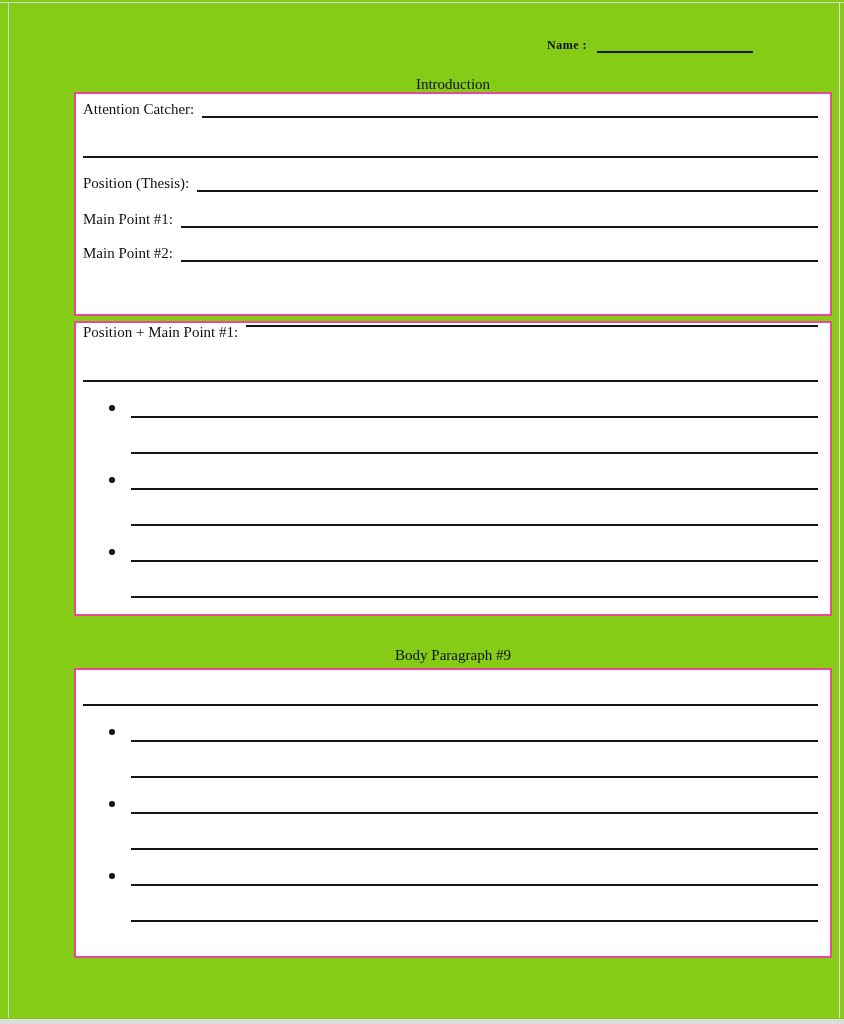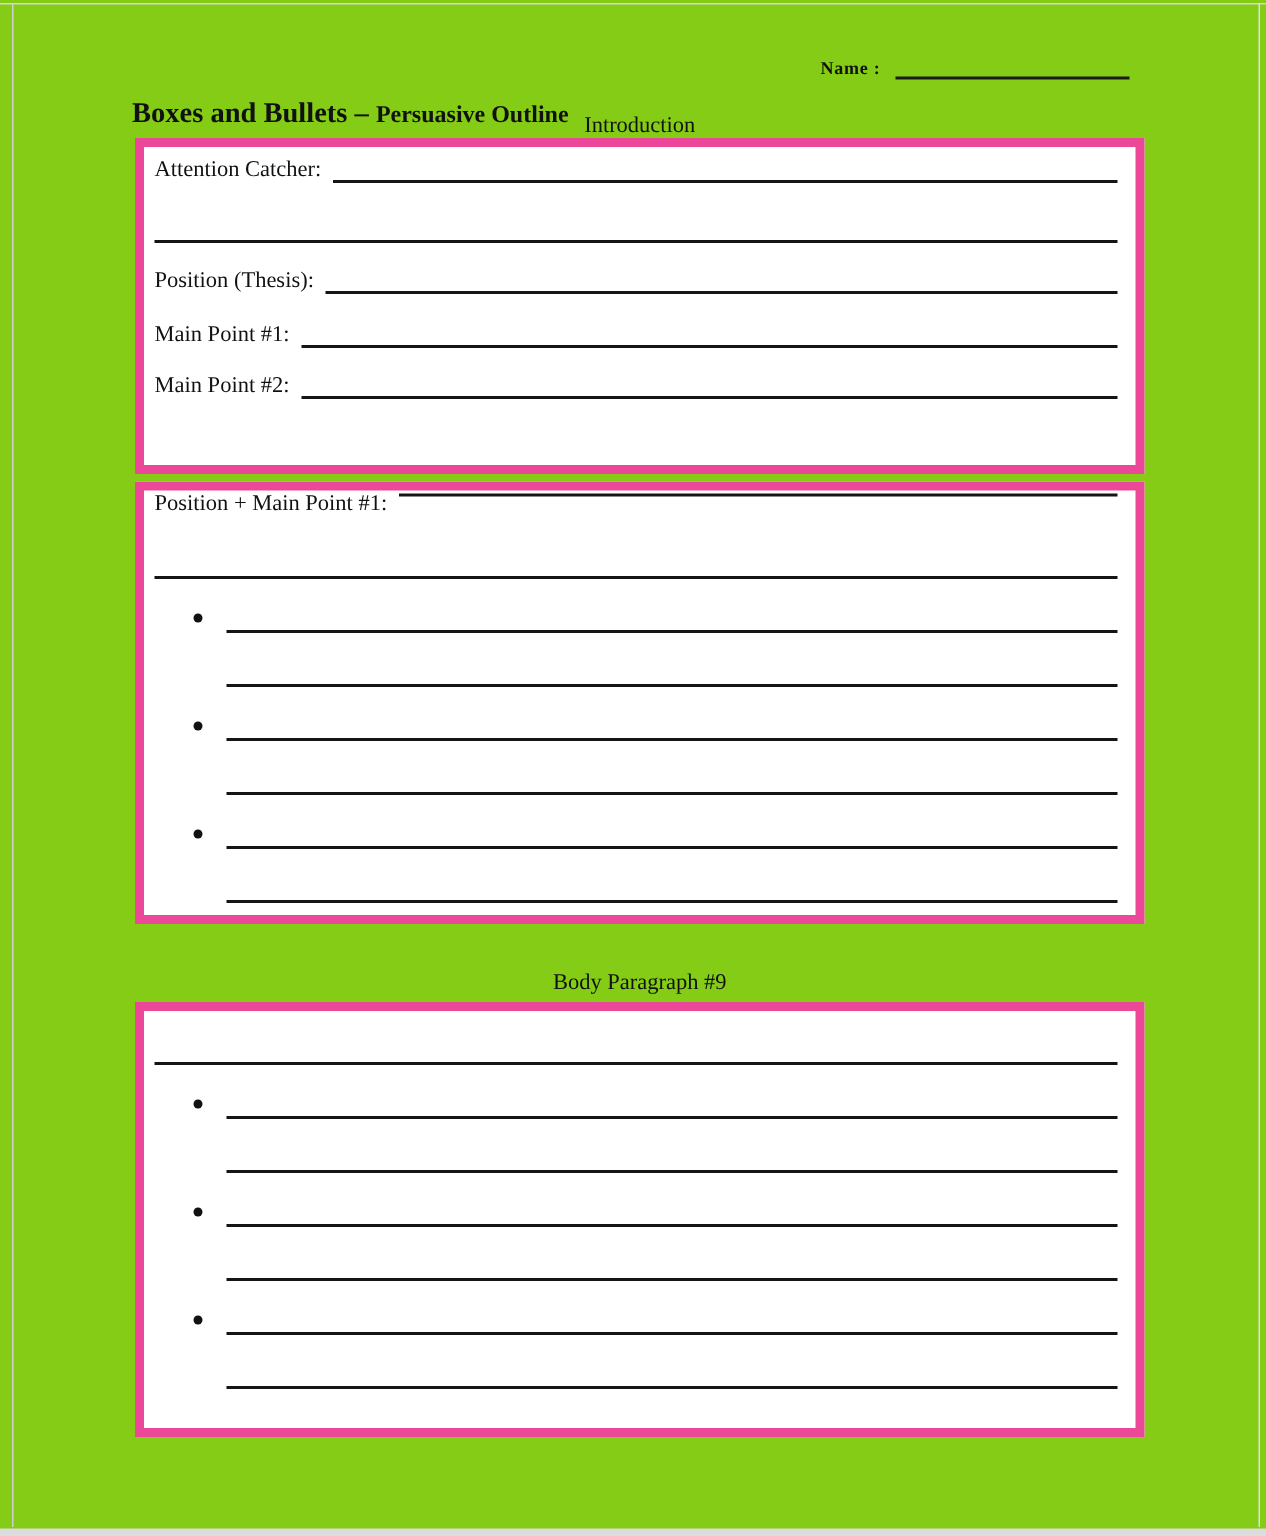--- a/index.html
+++ b/index.html
@@ -23,30 +23,30 @@
   .name-row { position: absolute; top: 38px; left: 547px; display: flex; align-items: flex-end; }
   .name-label { font-weight: bold; font-size: 12px; letter-spacing: 0.5px; }
   .name-line { display: inline-block; width: 156px; height: 15px; margin-left: 10px; border-bottom: 2px solid #1a1a1a; }
 
   
   .title { position: absolute; left: 88px; top: 52px; margin: 0; font-weight: bold; white-space: nowrap; }
   .title-main { font-size: 19px; }
   .title-sub  { font-size: 16px; }
 
   
-  .section { position: absolute; left: 90px; width: 673px; }
+  .section { position: absolute; left: 74px; width: 758px; }
   .sec-intro { top: 76px; }
   .sec-body1 { top: 321px; }
   .sec-body2 { top: 647px; }
   .section-header { text-align: center; font-size: 15px; line-height: 16px; height: 16px; }
   .sec-intro .section-header { margin-bottom: 0; }
   .sec-body1 .section-header { margin-bottom: 5px; }
   .sec-body2 .section-header { margin-bottom: 5px; }
 
-  .box { border: 6px solid #ec4899; background: #ffffff; padding: 0 12px 0 7px; }
+  .box { border: 2px solid #ec4899; background: #ffffff; padding: 0 12px 0 7px; }
   .box-intro { height: 224px; }
   .box-body1 { height: 295px; }
   .box-body2 { height: 290px; }
 
   .row { display: flex; align-items: flex-end; }
   .field-label { font-size: 15px; line-height: 18px; white-space: nowrap; }
   .wl { flex: 1; border-bottom: 2px solid #151515; margin-left: 8px; font-size: 15px; min-height: 4px; }
   .full-line { border-bottom: 2px solid #151515; font-size: 15px; }
 
   
@@ -74,23 +74,20 @@
   <div class="edge-top"></div>
   <div class="edge-left"></div>
   <div class="edge-right"></div>
   <div class="edge-bottom"></div>
 
   <div class="name-row">
     <span class="name-label">Name :</span>
     <span class="name-line"><span></span></span>
   </div>
 
-  <h1 class="title">
-    <span class="title-main">Boxes and Bullets – </span><span class="title-sub">Persuasive Outline</span>
-  </h1>
 
   <div class="section sec-intro">
     <div class="section-header">Introduction</div>
     <div class="box box-intro">
       <div class="row r1">
         <span class="field-label">Attention Catcher:</span>
         <span class="wl"><span></span></span>
       </div>
       <div class="row r2">
         <span class="full-line" style="flex:1; margin-left:0;"><span></span></span>

